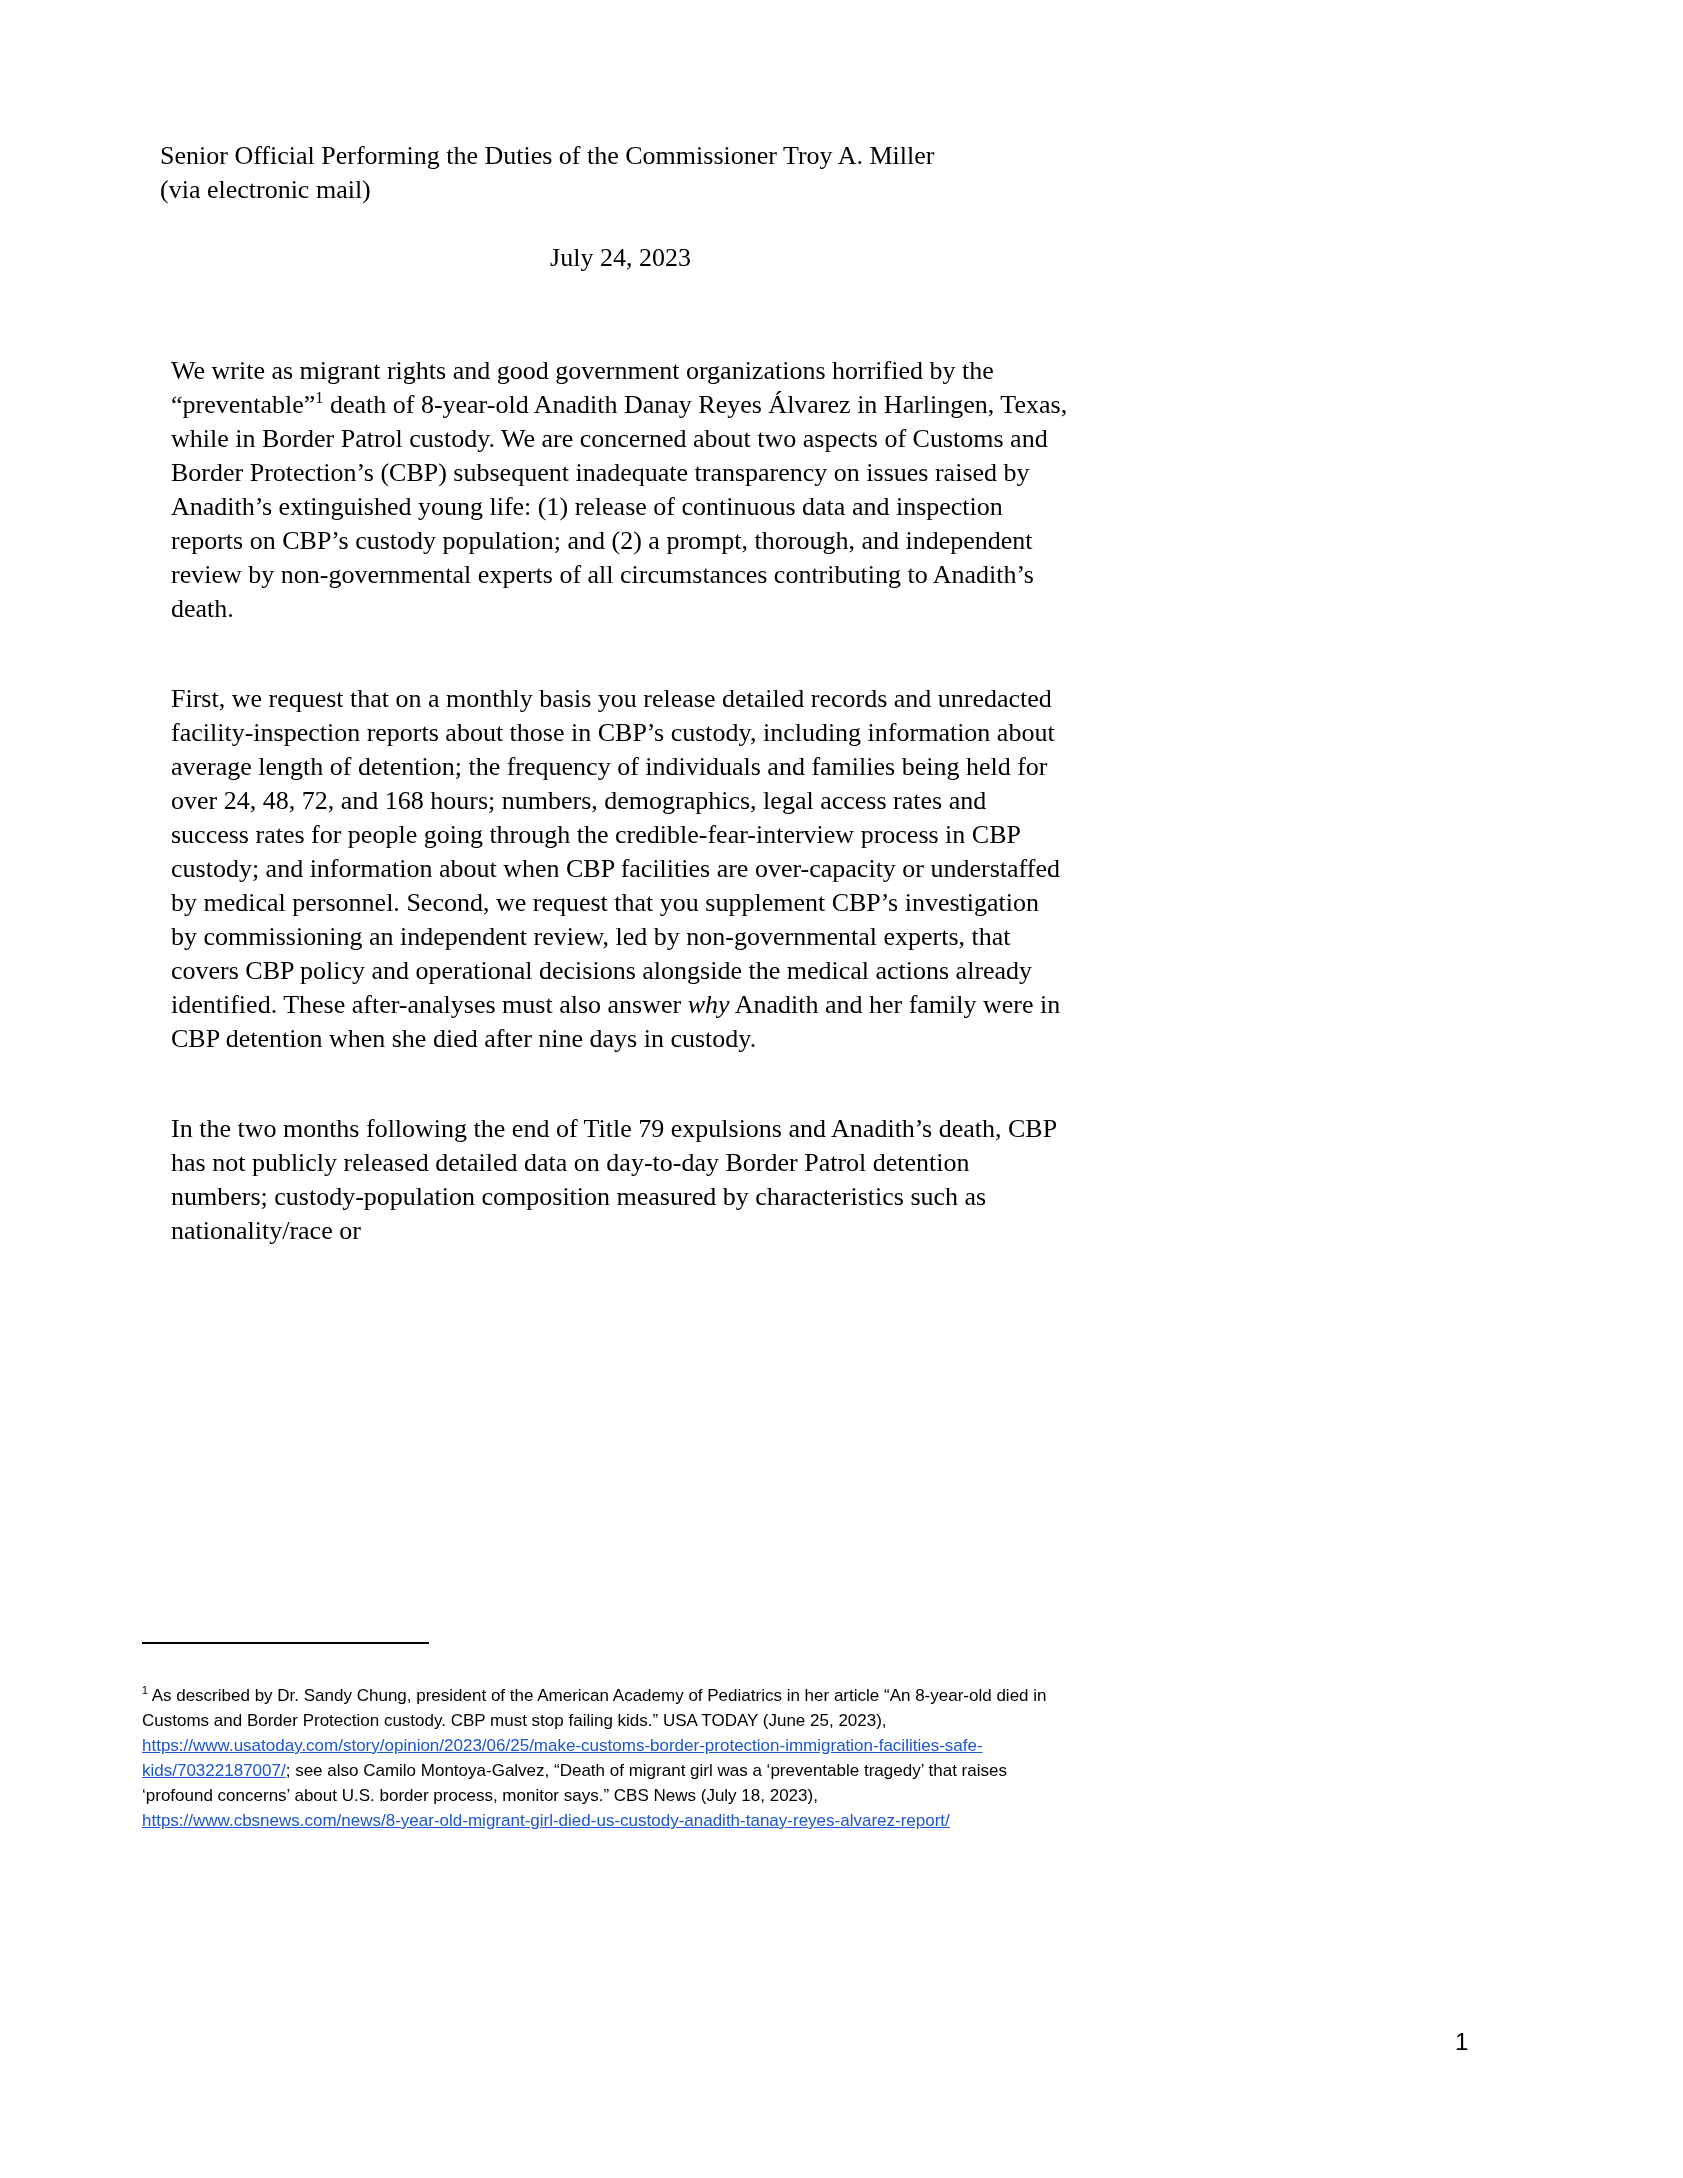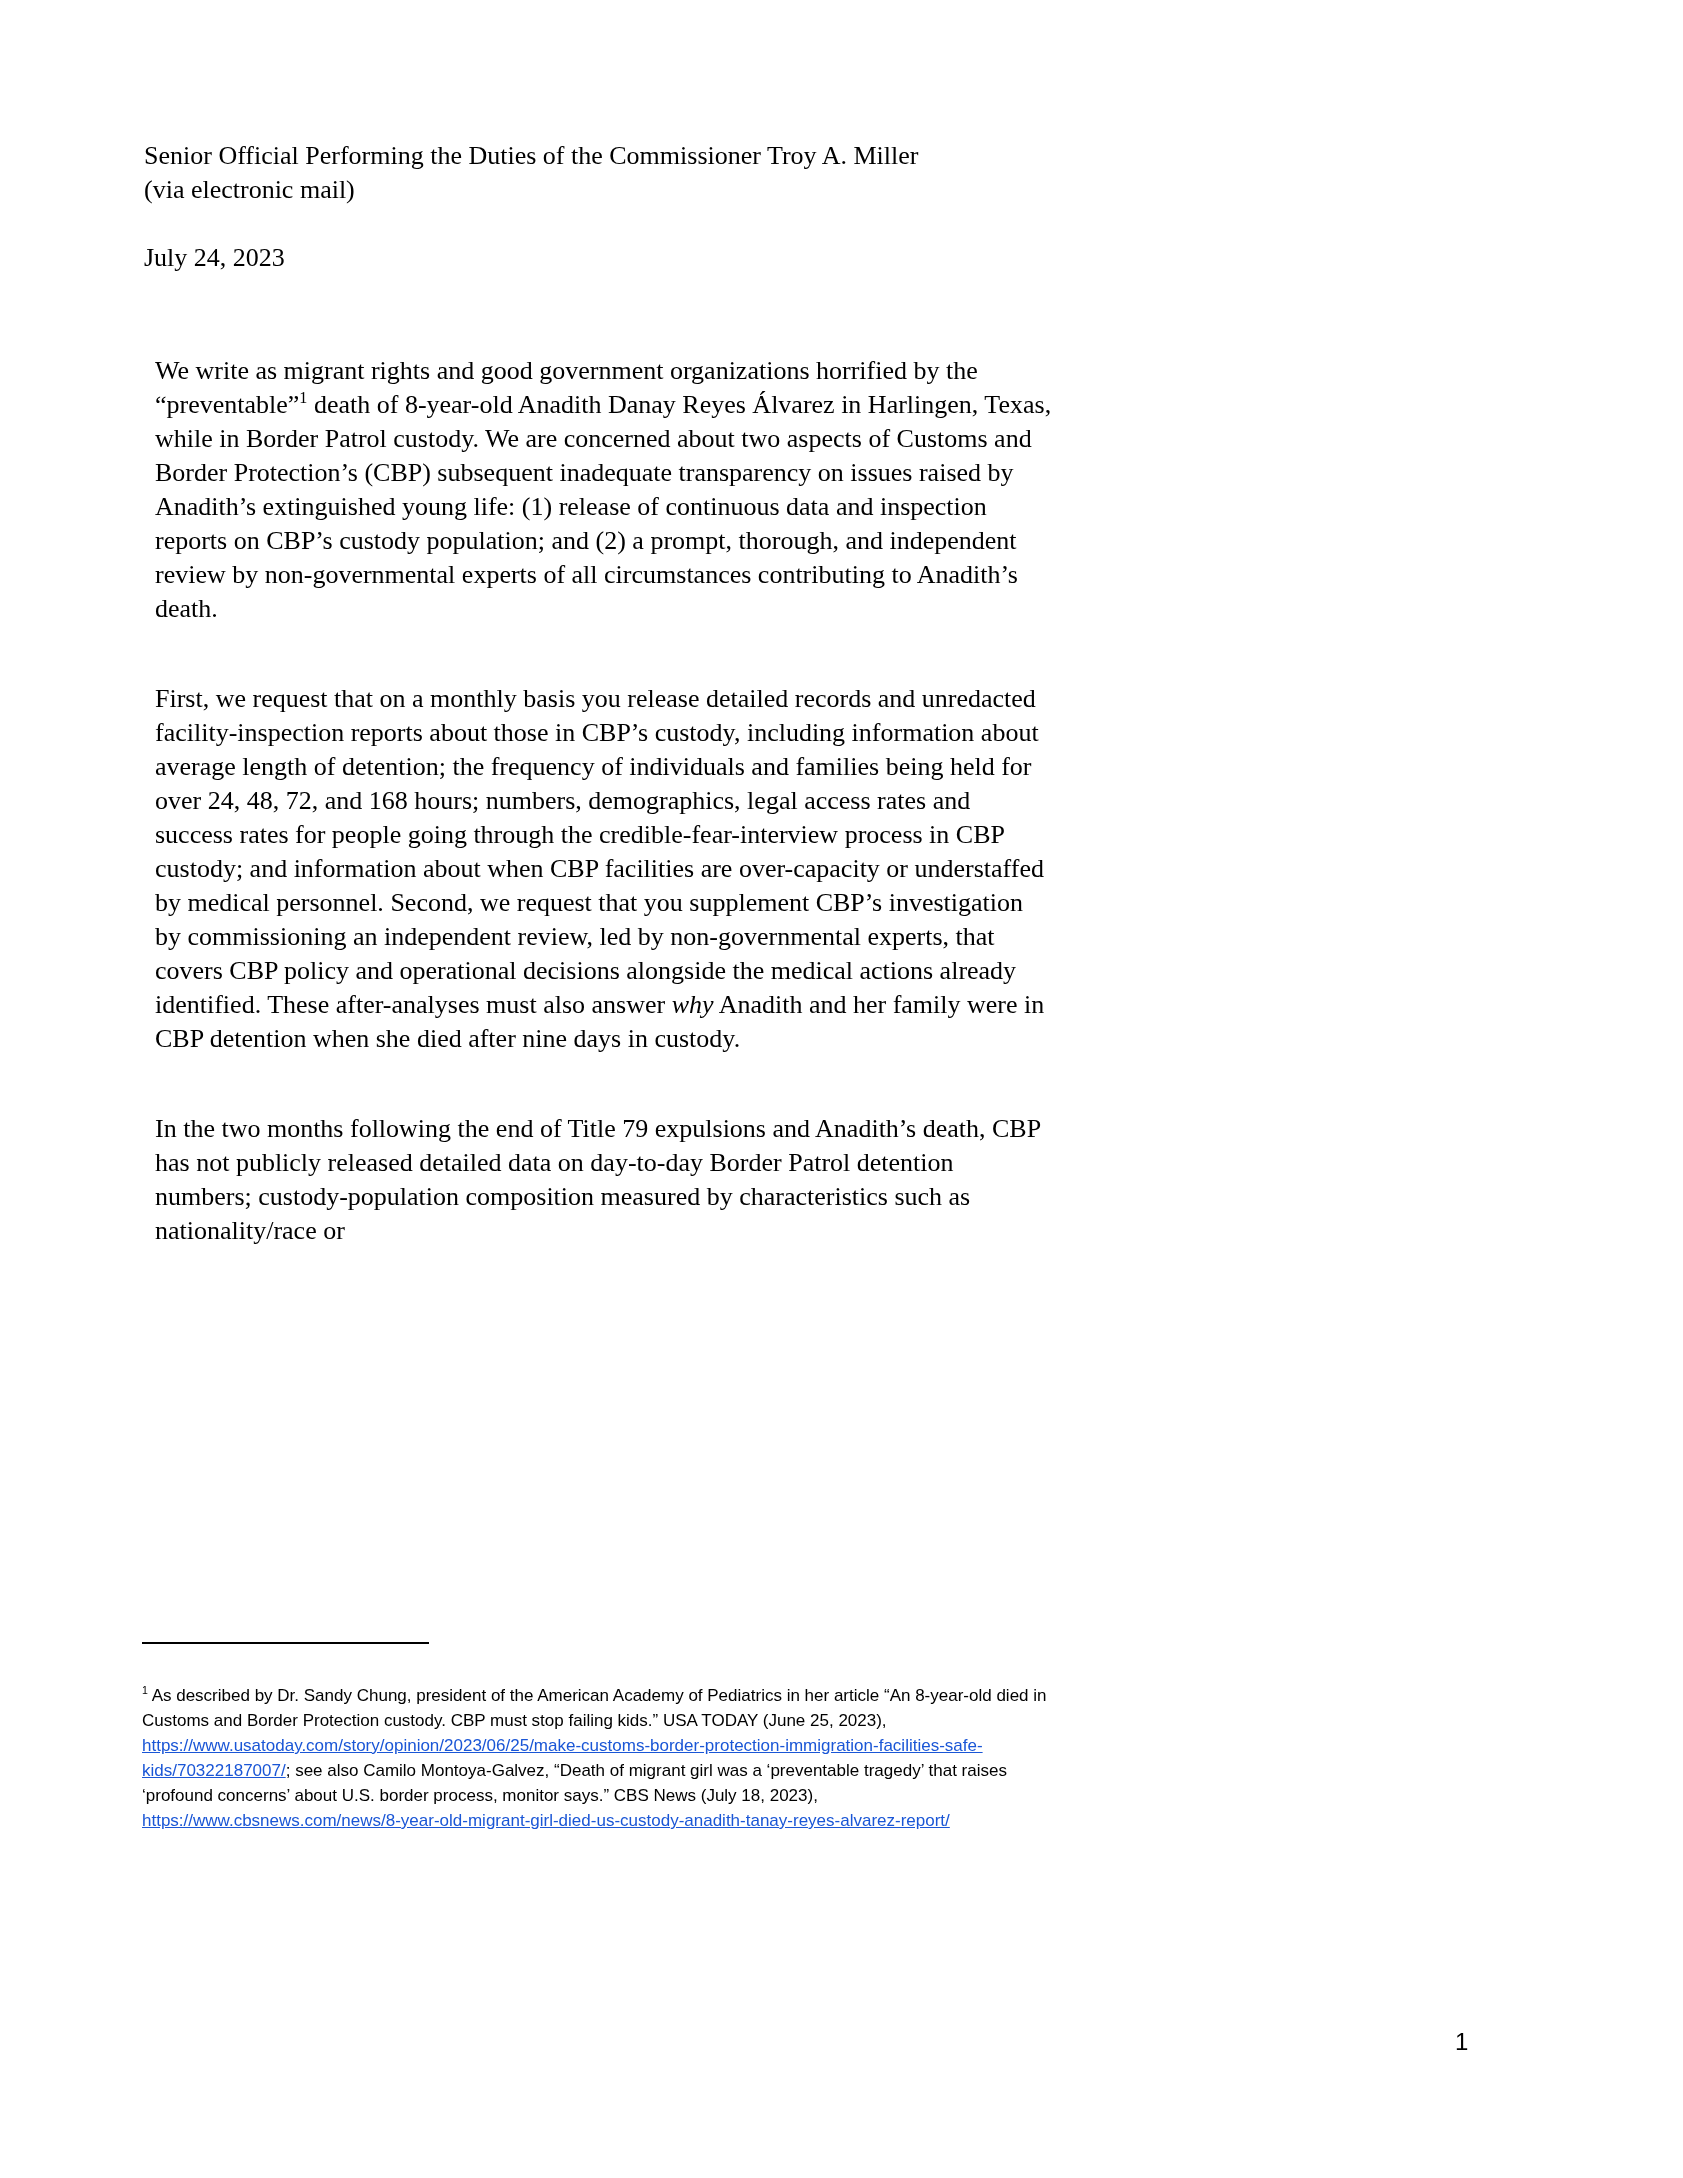--- a/index.html
+++ b/index.html
@@ -19,33 +19,33 @@
     position: absolute;
     left: 0; top: 0;
     width: 1683px;
     height: 2178px;
     background: #ffffff;
     overflow: hidden;
   }
   
   .body-region {
     position: absolute;
-    left: 144px;
+    left: 160px;
     top: 139px;
     width: 921px;
     font-family: "Liberation Serif", "DejaVu Serif", serif;
     font-size: 26px;
     line-height: 34px;
     color: #000;
     text-align: left;
   }
   .addr-line { white-space: nowrap; }
   .blank-line { height: 34px; }
   .date-line {
-    text-align: left;
+    text-align: center;
     white-space: nowrap;
   }
   p.para {
     margin: 11px;
     text-align: left;
     text-indent: 0;
   }
   .u { }
   .it { font-style: italic; }
   .sup {

